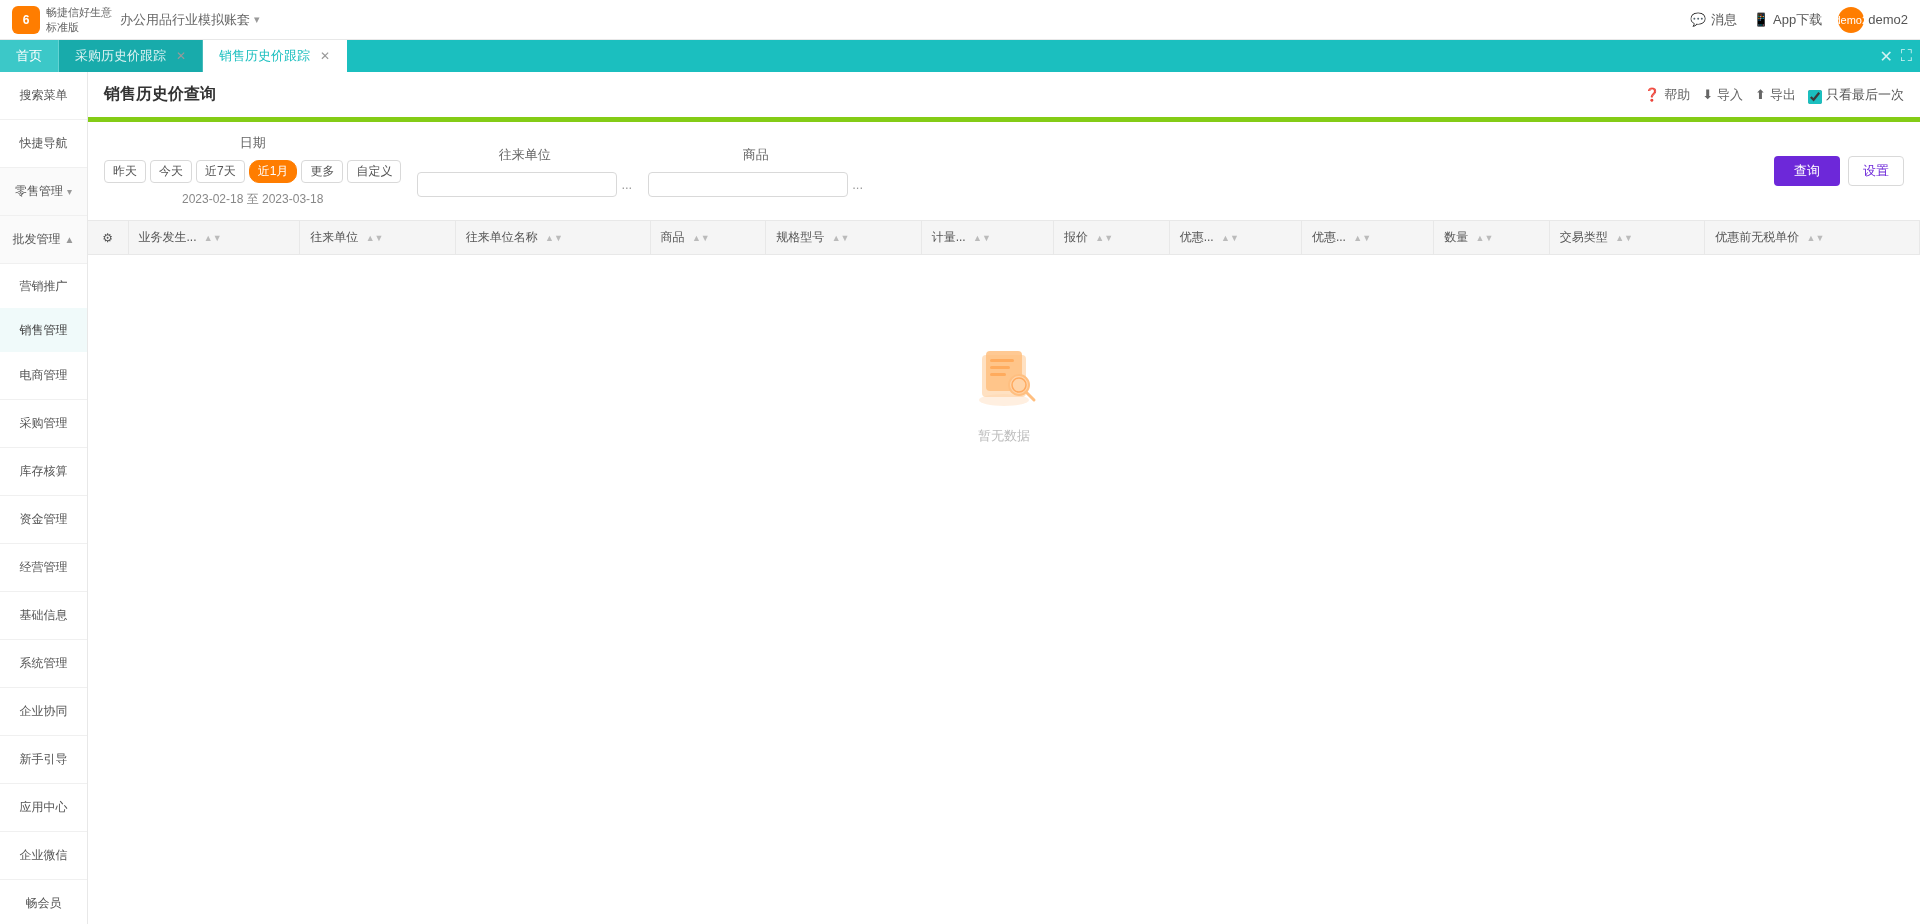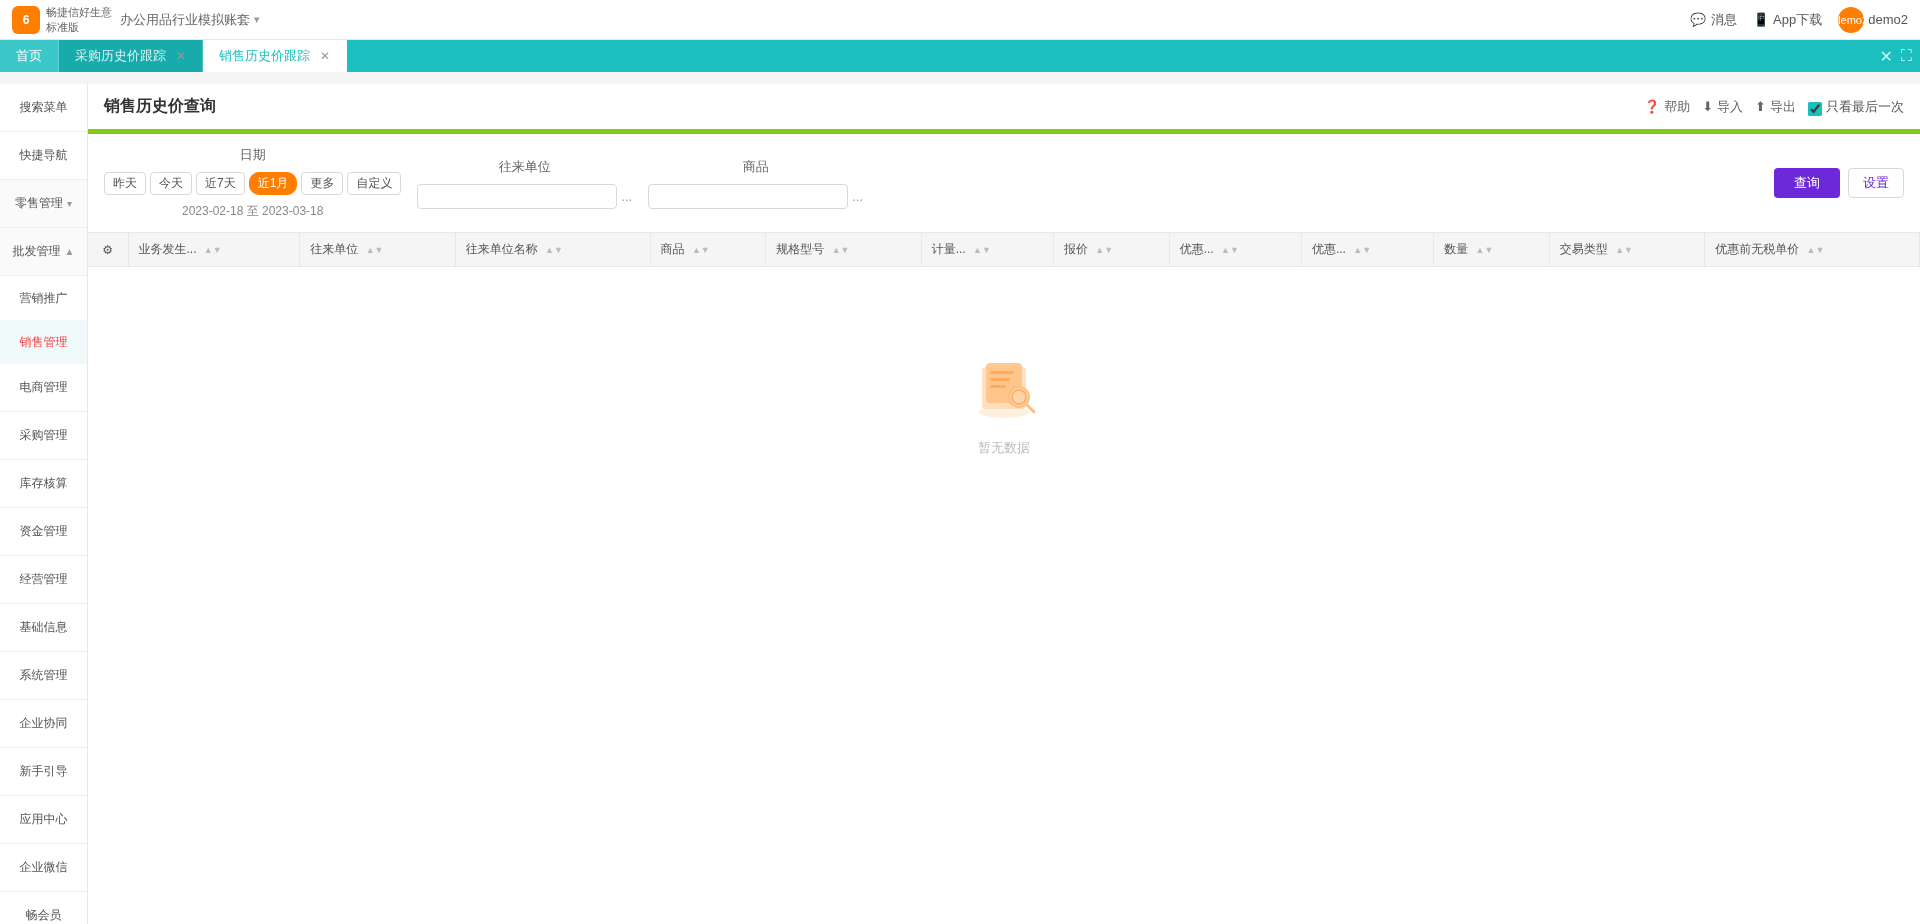--- a/index.html
+++ b/index.html
@@ -47,21 +47,21 @@
     }
     .tab-item.home { background: rgba(255,255,255,0.15); color: #fff; }
     .tab-item.active { background: #fff; color: #1bbfbf; }
     .tab-item.inactive { background: rgba(0,0,0,0.1); }
     .tab-close { font-size: 12px; color: #999; margin-left: 4px; cursor: pointer; }
     .tab-item.active .tab-close { color: #999; }
     .tab-bar-end { margin-left: auto; display: flex; align-items: center; padding-right: 8px; gap: 8px; }
     .tab-bar-end-icon { color: rgba(255,255,255,0.8); font-size: 16px; cursor: pointer; }
 
     
-    .main-layout { display: flex; flex: 1; overflow: hidden; margin-top: 12px; }
+    .main-layout { display: flex; flex: 1; overflow: hidden; }
 
     
     .sidebar {
       width: 88px;
       background: #fff;
       border-right: 1px solid #e8e8e8;
       display: flex;
       flex-direction: column;
       overflow-y: auto;
       flex-shrink: 0;
@@ -289,21 +289,21 @@
       <span>零售管理</span>
       <span class="sidebar-arrow">▾</span>
     </div>
     <div class="sidebar-section-header">
       <span>批发管理</span>
       <span class="sidebar-arrow">▲</span>
     </div>
     <div class="sub-menu-item">
       <span>营销推广</span>
     </div>
-    <div class="sub-menu-item active" style="color:#ef4444;background:#f0fafa;">
+    <div class="sub-menu-item active" style="color:#404040;background:#f0fafa;">
       <span>销售管理</span>
     </div>
     <div class="sidebar-item">
       <span>电商管理</span>
     </div>
     <div class="sidebar-item">
       <span>采购管理</span>
     </div>
     <div class="sidebar-item">
       <span>库存核算</span>

